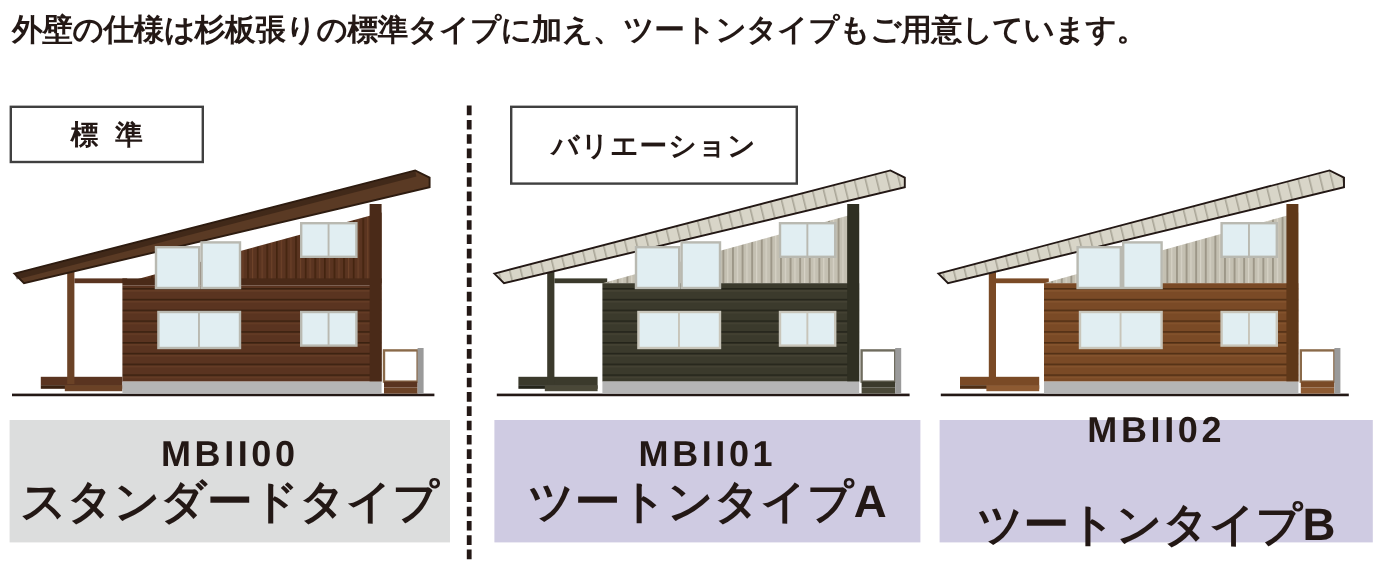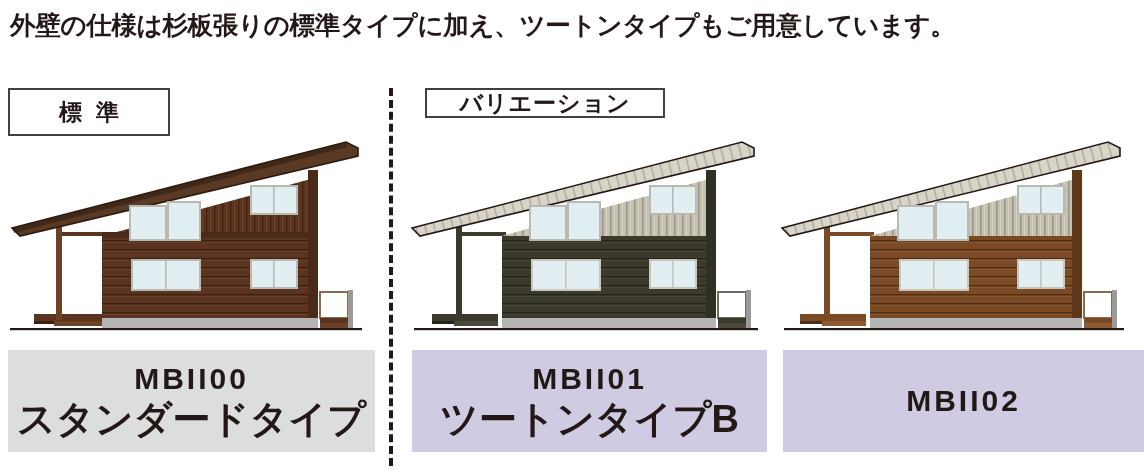--- a/index.html
+++ b/index.html
@@ -34,21 +34,21 @@
     box-sizing:border-box;
     display:flex;
     align-items:center;
     justify-content:center;
     font-size:23px;
     font-weight:700;
     letter-spacing:1px;
     color:#231815;
   }
   #tag-standard{left:8px;  top:88px; width:162px; height:48px;}
-  #tag-variation{left:425px;top:88px; width:240px; height:30px;}
+  #tag-variation{left:425px;top:88px; width:240px; height:66px;}
   #tag-standard .txt{letter-spacing:14px;padding-left:14px;}
 
   
   .divider{
     position:absolute;
     left:389px; top:88px;
     width:0; height:378px;
     border-left:4px dashed #231815;
   }
 
@@ -299,20 +299,21 @@
     </svg>
   </div>
 
   <div class="caption" id="caption-1">
     <div class="code">MBII00</div>
     <div class="name">スタンダードタイプ</div>
   </div>
 
   <div class="caption" id="caption-2">
     <div class="code">MBII01</div>
-    <div class="name">ツートンタイプB</div>
+    <div class="name">ツートンタイプA</div>
   </div>
 
   <div class="caption" id="caption-3">
     <div class="code">MBII02</div>
+    <div class="name">ツートンタイプB</div>
   </div>
 
 </div>
 
 </body></html>

